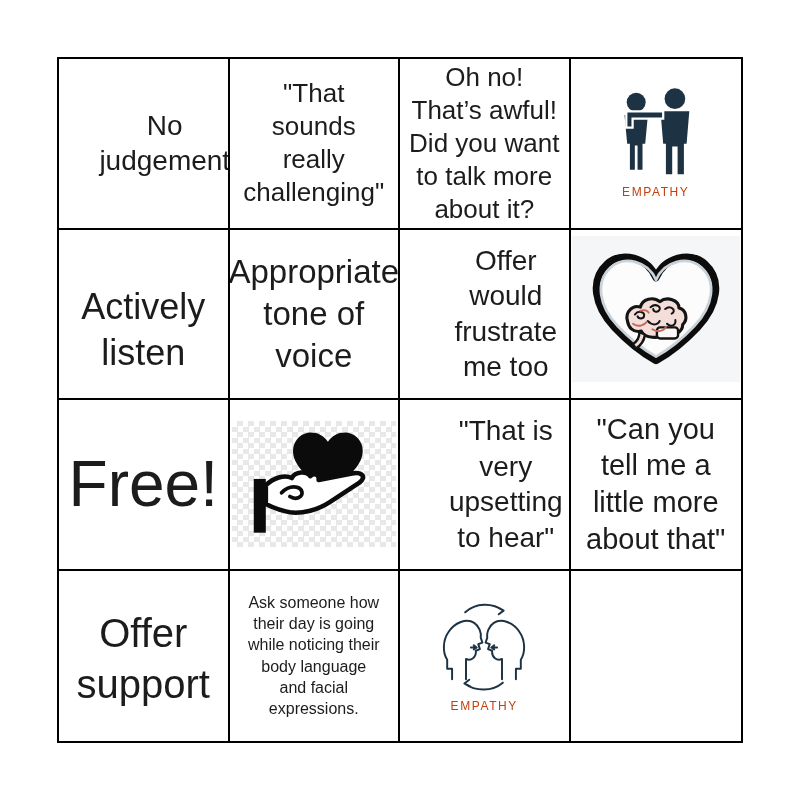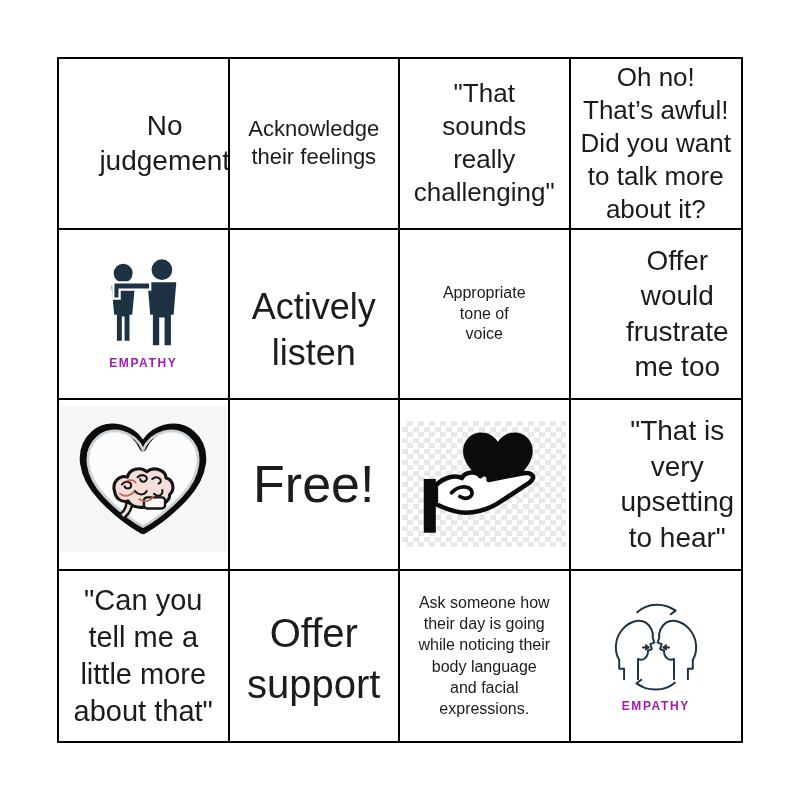--- a/index.html
+++ b/index.html
@@ -17,29 +17,29 @@
     border-right:2px solid #000;border-bottom:2px solid #000;
     display:flex;flex-direction:column;align-items:center;justify-content:center;
     text-align:center;overflow:hidden;box-sizing:border-box;padding:3px;
   }
   .cell:nth-child(4n){border-right:0;}
   .cell:nth-child(n+13){border-bottom:0;}
   .cell-text{white-space:pre-line;line-height:1.27;}
   .f16{font-size:16px;line-height:1.33;}
   .f21{font-size:26px;}
   .f22{font-size:22px;}
-  .f25{font-size:16px;}
+  .f25{font-size:33px;}
   .f26{font-size:26px;}
   .f28{font-size:28px;margin-left:43px;}
   .f29{font-size:29px;}
   .f36{font-size:36px;margin-top:32px;}
   .f40{font-size:40px;margin-top:6px;}
-  .f52{font-size:52px;}
+  .f52{font-size:64px;}
   .caption{
-    font-size:12px;font-weight:bold;color:#a21caf;
+    font-size:12px;font-weight:normal;color:#c2410c;
     letter-spacing:1.6px;margin-top:8px;
   }
   .photo{
     align-self:stretch;height:146px;margin:3px 0 0 0;background:#f5f6f7;
     display:flex;align-items:center;justify-content:center;
   }
   .cell.img-heart{justify-content:flex-start;padding:3px 1px 0 1px;}
   .checker{
     width:164px;height:126px;display:flex;align-items:center;justify-content:center;
     background:conic-gradient(#e8e8e8 0 25%, #ffffff 0 50%, #e8e8e8 0 75%, #ffffff 0);
@@ -49,24 +49,20 @@
 </style>
 </head>
 <body>
 
 <div class="page">
   <div class="board">
 
     <div class="cell">
       <span class="cell-text f28">No
 judgement</span>
-    </div>
-    <div class="cell">
-      <span class="cell-text f22">Acknowledge
-their feelings</span>
     </div>
     <div class="cell">
       <span class="cell-text f26">"That
 sounds
 really
 challenging"</span>
     </div>
     <div class="cell">
       <span class="cell-text f21">Oh no!
 That’s awful!

